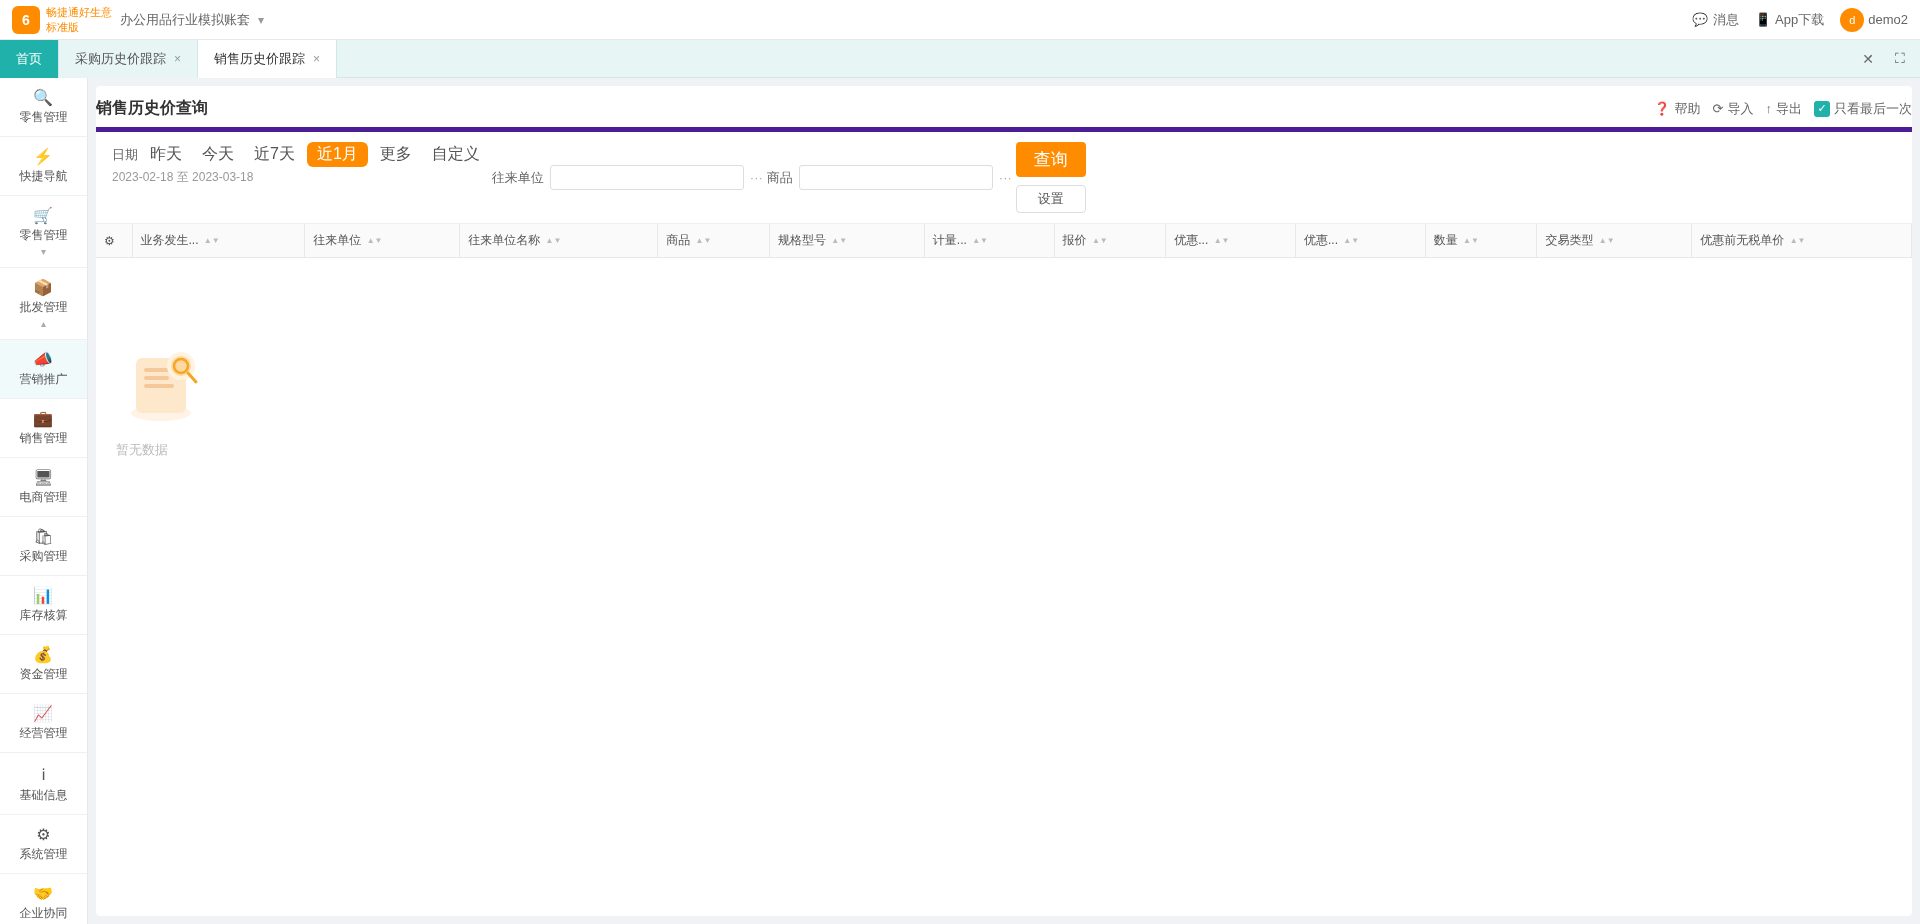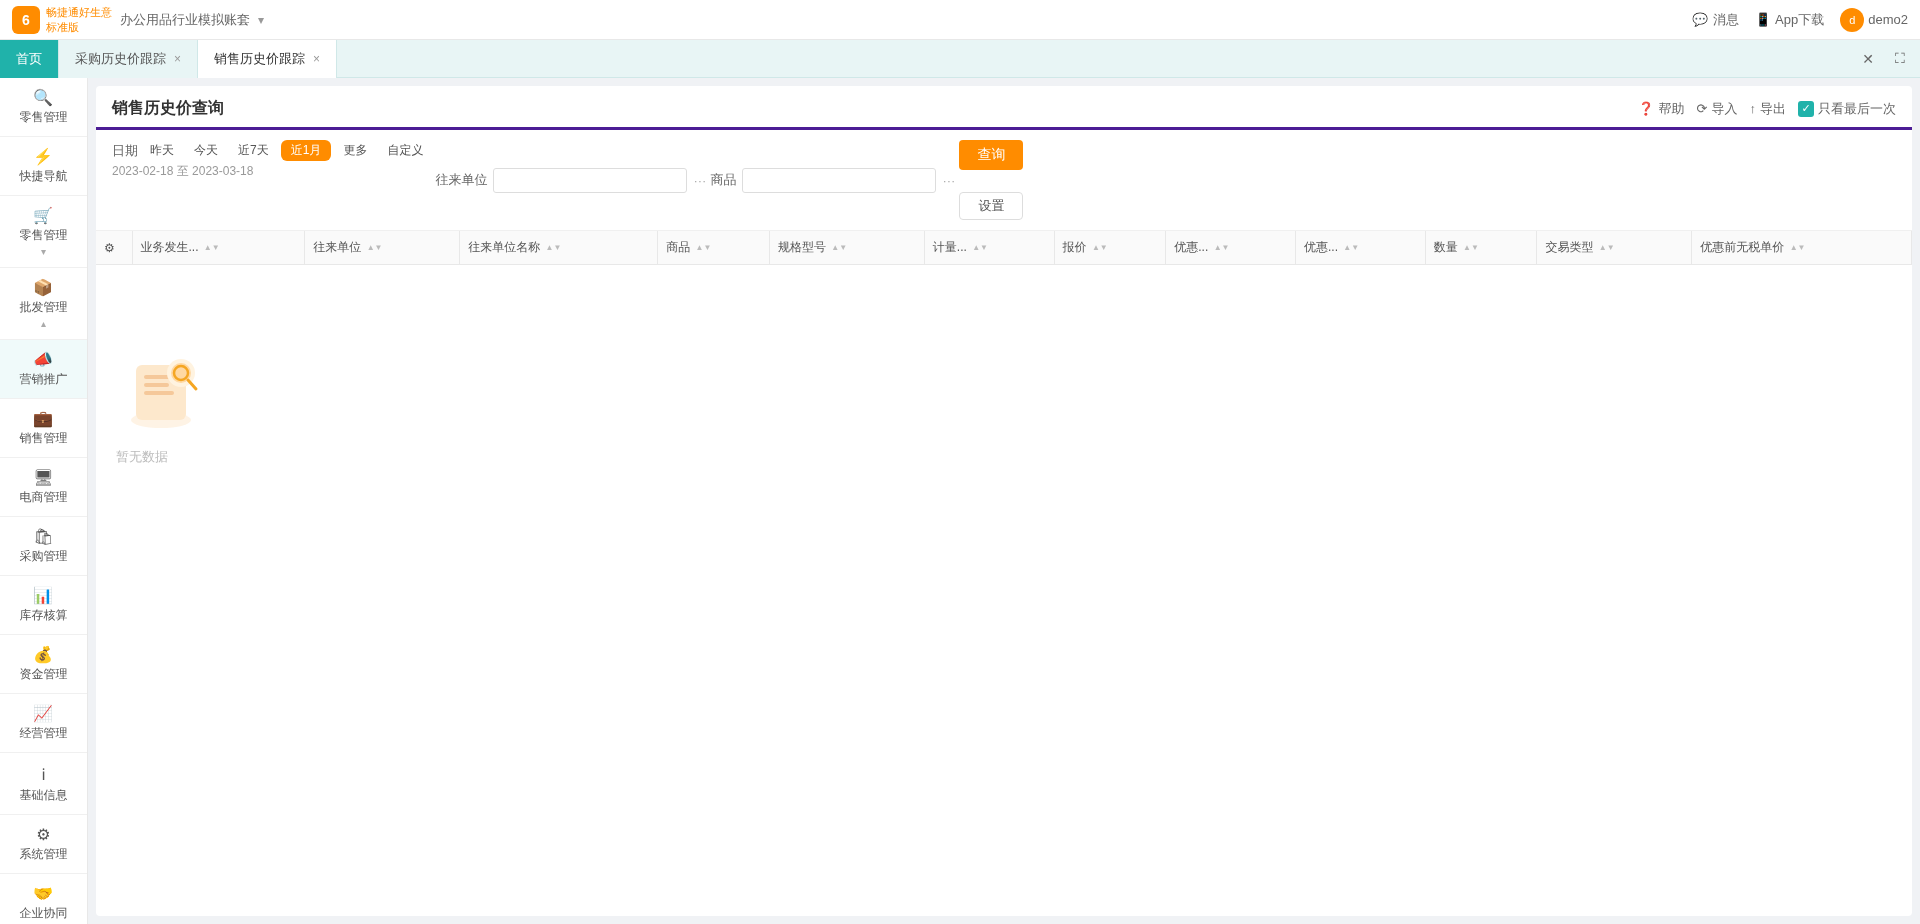--- a/index.html
+++ b/index.html
@@ -109,22 +109,22 @@
       margin: 8px;
       border-radius: 4px;
       flex: 1;
       display: flex;
       flex-direction: column;
       overflow: hidden;
     }
 
     
     .page-header {
-      padding: 12px 16px 8px;
-      border-bottom: 3px solid #4c1d95;
+      padding: 12px 0 8px;
+      border-bottom: 5px solid #4c1d95;
       display: flex;
       align-items: center;
       justify-content: space-between;
     }
     .page-title { font-size: 16px; font-weight: 600; color: #333; }
     .page-actions { display: flex; align-items: center; gap: 12px; color: #666; font-size: 13px; }
     .page-action-item { display: flex; align-items: center; gap: 4px; cursor: pointer; }
     .checkbox-item { display: flex; align-items: center; gap: 4px; }
     .checkbox-teal { width: 16px; height: 16px; background: #20b2aa; border-radius: 3px; display: flex; align-items: center; justify-content: center; color: #fff; font-size: 11px; }
 
@@ -132,42 +132,42 @@
     .filter-area {
       padding: 10px 16px;
       border-bottom: 1px solid #f0f0f0;
       display: flex;
       gap: 4px;
       flex-wrap: wrap;
     }
     .filter-label { color: #666; font-size: 13px; white-space: nowrap; }
     .date-btns { display: flex; align-items: center; gap: 4px; }
     .date-btn {
-      padding: 2px 8px; border-radius: 3px; cursor: pointer; font-size: 12px;
+      padding: 2px 8px; border-radius: 3px; cursor: pointer; font-size: 16px;
       color: #555; background: transparent; border: none;
     }
     .date-btn.active {
       background: #ff8c00; color: #fff; border-radius: 6px; padding: 2px 10px;
     }
     .date-range { font-size: 12px; color: #999; margin-top: 2px; }
     .filter-date-section { display: flex; flex-direction: column; }
     .filter-input-group { display: flex; align-items: center; gap: 6px; }
     .filter-input {
       border: 1px solid #ddd; border-radius: 3px; padding: 4px 8px;
       font-size: 13px; color: #333; outline: none; min-width: 180px;
     }
     .filter-dots { color: #aaa; cursor: pointer; }
     .query-btn {
       background: #ff8c00; color: #fff; border: none; border-radius: 4px;
-      padding: 6px 18px; font-size: 14px; cursor: pointer; font-family: inherit;
+      padding: 6px 18px; font-size: 17px; cursor: pointer; font-family: inherit;
     }
     .settings-btn {
       background: #fff; color: #555; border: 1px solid #ddd; border-radius: 4px;
       padding: 4px 12px; font-size: 13px; cursor: pointer; font-family: inherit;
-      margin-top: 18px;
+      margin-top: 4px;
     }
     .btn-group { display: flex; flex-direction: column; gap: 4px; }
 
     
     .table-area { flex: 1; overflow: auto; }
     .data-table { width: 100%; border-collapse: collapse; font-size: 12px; }
     .data-table th {
       background: #fafafa; border-bottom: 1px solid #e8e8e8; border-right: 1px solid #e8e8e8;
       padding: 8px 8px; text-align: left; color: #555; font-weight: 500;
       white-space: nowrap; position: sticky; top: 0; z-index: 1;

